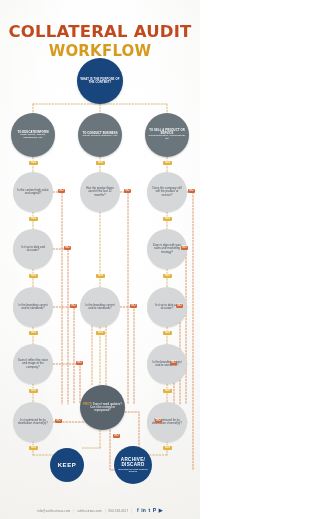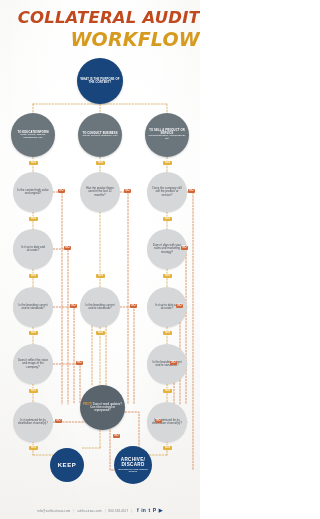--- a/index.html
+++ b/index.html
@@ -36,40 +36,39 @@
   .vignette {
     position: absolute;
     inset: 0;
     background: radial-gradient(ellipse at 50% 30%, rgba(255,255,255,.95) 0%, rgba(255,255,255,.75) 38%, rgba(255,255,255,0) 70%);
     pointer-events: none;
   }
 
   
   .header {
     position: absolute;
-    top: 10px;
+    top: 24px;
     left: 0;
     width: 200px;
-    text-align: right;
+    text-align: center;
     z-index: 6;
-    font-style: italic;
   }
   .title-line1 {
     font-family: "DejaVu Sans", sans-serif;
     font-weight: bold;
     font-size: 16.5px;
     letter-spacing: .2px;
     color: #c04a1e;
     line-height: 1;
     white-space: nowrap;
   }
   .title-line2 {
     font-family: "DejaVu Sans", sans-serif;
     font-weight: bold;
-    font-size: 19px;
+    font-size: 15px;
     letter-spacing: .2px;
     color: #d69a1e;
     line-height: 1.15;
     margin-top: 2px;
   }
 
   
   #wires {
     position: absolute;
     inset: 0;

